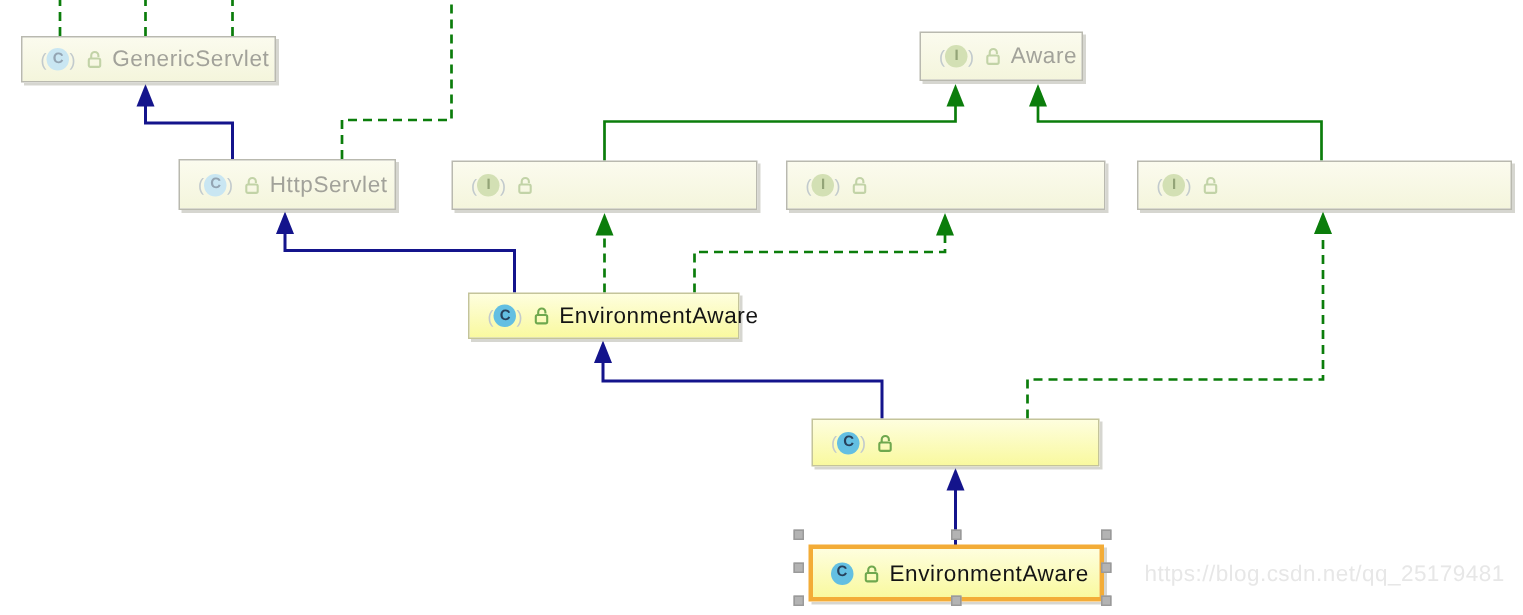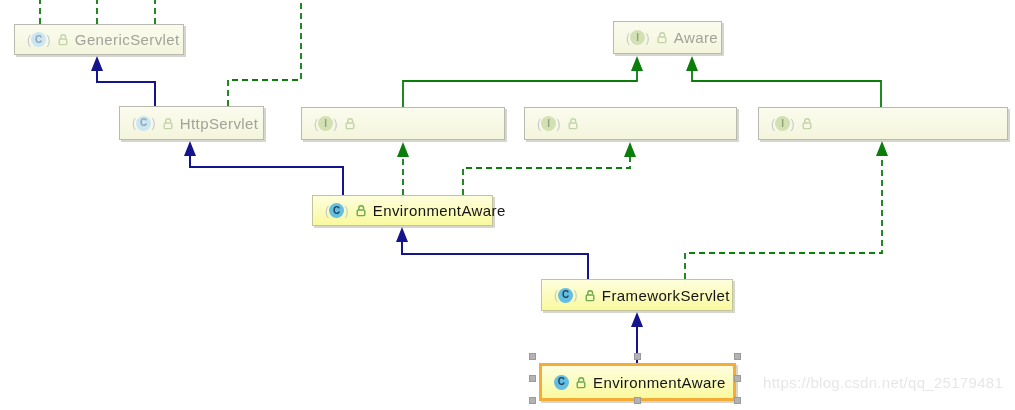--- a/index.html
+++ b/index.html
@@ -185,21 +185,20 @@
   <div class="node project" style="left:541px;top:279px;width:192px;height:32px;">
     <span class="cicon-wrap">
         <span class="cicon class-proj">C</span>
       </span>
     <span class="lock">
         <svg width="12" height="13" viewBox="0 0 12 13">
           <path d="M3.8 6V4.1a2.4 2.4 0 0 1 4.8 0V5" fill="none" stroke="#6fa84e" stroke-width="1.4"></path>
           <rect x="2.2" y="6" width="7.6" height="5.6" rx="1.1" fill="none" stroke="#6fa84e" stroke-width="1.4"></rect>
         </svg>
       </span>
-    <span class="lbl">FrameworkServlet</span>
   </div>
 
   <div class="node project selected" style="left:539px;top:363px;width:197px;height:38px;">
     <span class="cicon-wrap">
         <span class="cicon class-proj">C</span>
       </span>
     <span class="lock">
         <svg width="12" height="13" viewBox="0 0 12 13">
           <path d="M3.8 6V4.1a2.4 2.4 0 0 1 4.8 0V5" fill="none" stroke="#6fa84e" stroke-width="1.4"></path>
           <rect x="2.2" y="6" width="7.6" height="5.6" rx="1.1" fill="none" stroke="#6fa84e" stroke-width="1.4"></rect>

